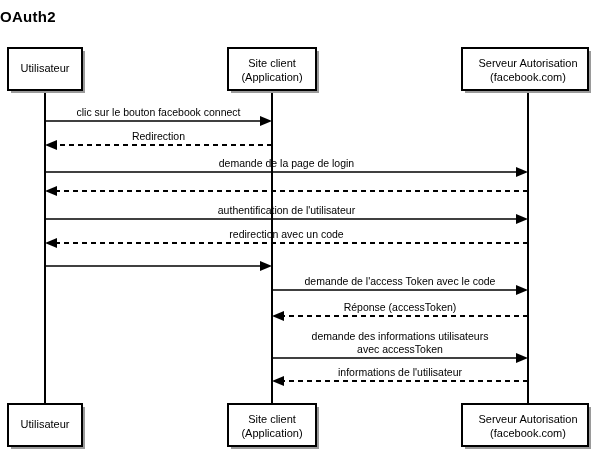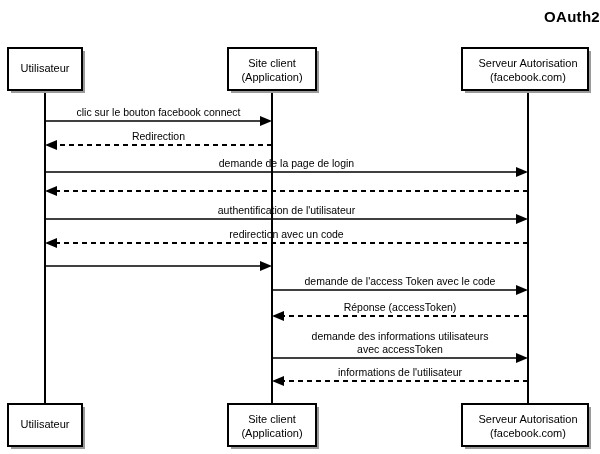--- a/index.html
+++ b/index.html
@@ -16,21 +16,21 @@
     width: 600px;
     height: 454px;
     background: #ffffff;
     overflow: hidden;
   }
   #diagram-title {
     position: absolute;
     left: 0;
     top: 8px;
     width: 600px;
-    text-align: right;
+    text-align: left;
     font-size: 15px;
     font-weight: bold;
     color: #000000;
     letter-spacing: 0.3px;
   }
   svg#diagram-canvas {
     position: absolute;
     left: 0;
     top: 0;
     width: 600px;

